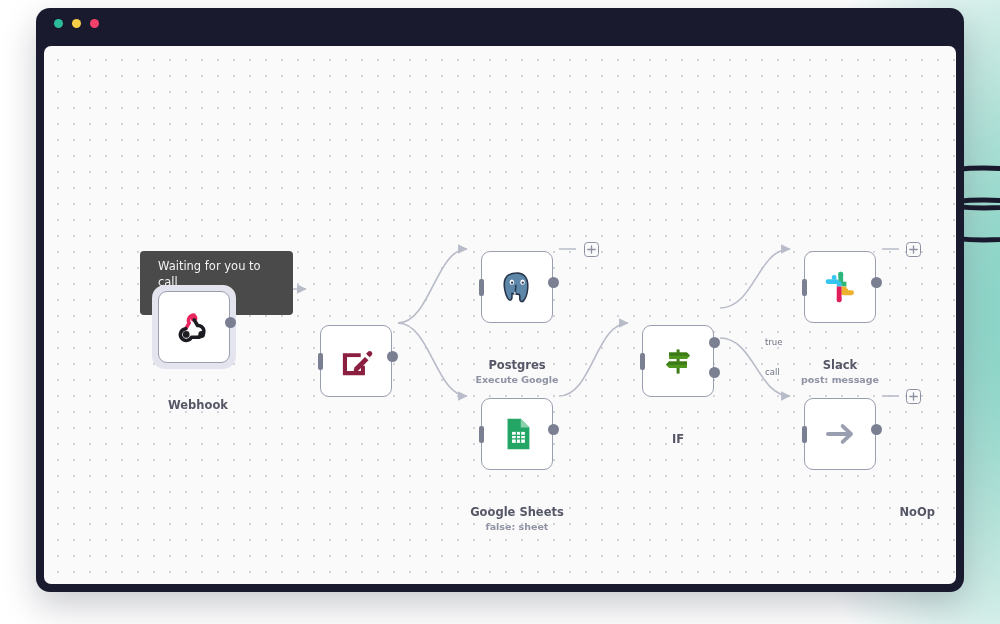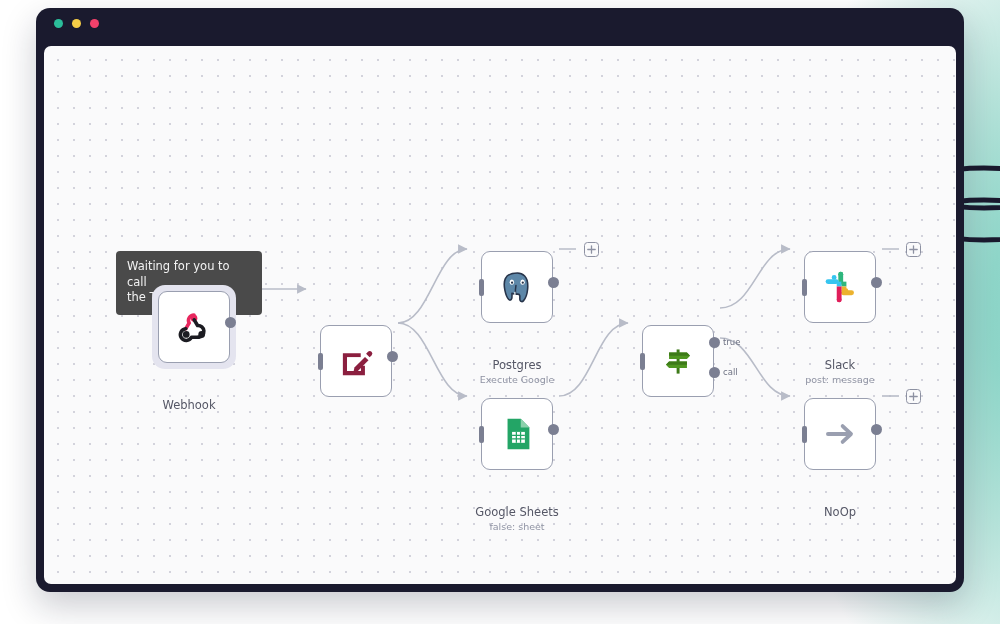--- a/index.html
+++ b/index.html
@@ -110,20 +110,21 @@
   .node-icon {
     width: 42px;
     height: 42px;
     display: block;
   }
   .node-caption {
     position: absolute;
     text-align: center;
     width: 190px;
     pointer-events: none;
+    font-weight: bold;
   }
   .node-title {
     font-size: 11.5px;
     color: #555766;
     line-height: 15px;
     white-space: nowrap;
   }
   .node-sub {
     font-size: 9.5px;
     color: #8f93a3;
@@ -144,20 +145,21 @@
     width: 11px;
     height: 11px;
     border-radius: 50%;
     background: #7b7f92;
   }
   .port-label {
     position: absolute;
     font-size: 8.5px;
     color: #6f7384;
     white-space: nowrap;
+    margin-left: 42px;
   }
 
   
   .plus-btn {
     position: absolute;
     width: 15px;
     height: 15px;
     border: 1.3px solid #8d91a2;
     border-radius: 3.5px;
     background: #fafafb;
@@ -167,24 +169,25 @@
     justify-content: center;
   }
   .plus-btn svg { display: block; }
 
   
   #waiting-tooltip {
     position: absolute;
     background: #4a4a4a;
     color: #f2f2f2;
     border-radius: 4px;
-    padding: 8px 11px 9px 11px;
+    padding: 8px 11px 9px 18px;
     font-size: 11.5px;
     line-height: 15.5px;
     width: 124px;
+    margin-left: 24px;
   }
   #waiting-tooltip .tip-arrow {
     position: absolute;
     left: 64px;
     bottom: -7px;
     width: 0;
     height: 0;
     border-left: 7px solid transparent;
     border-right: 7px solid transparent;
     border-top: 7px solid #4a4a4a;
@@ -246,21 +249,21 @@
       <svg class="node-icon" viewBox="0 0 40 40">
         <path d="M20 8.5a5.2 5.2 0 0 0-4.6 7.7l-3.2 5.4" fill="none" stroke="#e8275e" stroke-width="3.4" stroke-linecap="round"></path>
         <circle cx="20" cy="11.6" r="3.2" fill="#e8275e"></circle>
         <path d="M12.2 21.6 A5.6 5.6 0 1 0 17.6 29.8 L24.5 29.8" fill="none" stroke="#1c1c22" stroke-width="3.4" stroke-linecap="round" stroke-linejoin="round"></path>
         <circle cx="12.6" cy="27.1" r="3.2" fill="#1c1c22"></circle>
         <path d="M24.2 29.8 A5.6 5.6 0 1 0 23.4 18.6 L20.2 13.2" fill="none" stroke="#1c1c22" stroke-width="3.4" stroke-linecap="round" stroke-linejoin="round"></path>
         <circle cx="27.3" cy="27.1" r="3.2" fill="#1c1c22"></circle>
       </svg>
       <span class="port-out" style="left:66px; top:25px;"></span>
     </div>
-    <div class="node-caption" style="left:50px; top:352px;">
+    <div class="node-caption" style="left:59px; top:352px;">
       <div class="node-title">Webhook</div>
     </div>
 
     <div class="node" style="left:276px; top:279px;">
       <svg class="node-icon" viewBox="0 0 40 40">
         <path d="M7.5 12.5 h17 v4 h-13 v13 h13 v-5 h4 v9 h-21 z" fill="#8b1f3f"></path>
         <rect x="11.5" y="16.5" width="13" height="13" fill="#ffffff"></rect>
         <path d="M18.5 26.2 L28.6 16.1 L31.9 19.4 L21.8 29.5 L17.6 30.4 z" fill="#8b1f3f"></path>
         <path d="M29.6 13.1 L31.4 11.3 A2.4 2.4 0 0 1 34.8 14.7 L33 16.5 z" fill="#8b1f3f"></path>
       </svg>
@@ -313,20 +316,23 @@
         <path d="M11.5 12 H28.5 L31.5 15.1 H11.5 z" fill="#3d7a18"></path>
         <path d="M28.5 20.4 H11.5 L8.5 23.5 L11.5 26.6 H28.5 z" fill="#4f9620"></path>
         <path d="M28.5 20.4 H11.5 L8.5 23.5 H28.5 z" fill="#3d7a18"></path>
       </svg>
       <span class="port-in" style="left:-3px; top:27px;"></span>
       <span class="port-out" style="left:66px; top:11px;"></span>
       <span class="port-out" style="left:66px; top:41px;"></span>
       <span class="port-label" style="left:80px; top:11px;">true</span>
       <span class="port-label" style="left:80px; top:41px;">call</span>
     </div>
+    <div class="node-caption" style="left:539px; top:386px;">
+      <div class="node-title">IF</div>
+    </div>
 
     <div class="node" style="left:760px; top:205px;">
       <svg class="node-icon" viewBox="0 0 40 40">
 
         <rect x="18.4" y="5.5" width="4.6" height="12.4" rx="2.3" fill="#2eb67d"></rect>
         <rect x="18.4" y="5.5" width="4.6" height="4.6" rx="2.3" fill="#2eb67d"></rect>
 
         <rect x="10.2" y="8.6" width="4.6" height="12.4" rx="2.3" fill="#36c5f0" transform="rotate(-90 12.5 14.8)"></rect>
         <rect x="12.1" y="8.6" width="4.6" height="4.6" rx="2.3" fill="#36c5f0"></rect>
 
@@ -355,21 +361,21 @@
     </div>
 
     <div class="node" style="left:760px; top:352px;">
       <svg class="node-icon" viewBox="0 0 40 40">
         <path d="M8.5 20 H29.5" stroke="#9a9fb0" stroke-width="3.6" stroke-linecap="round"></path>
         <path d="M22.5 12.5 L30.5 20 L22.5 27.5" fill="none" stroke="#9a9fb0" stroke-width="3.6" stroke-linecap="round" stroke-linejoin="round"></path>
       </svg>
       <span class="port-in" style="left:-3px; top:27px;"></span>
       <span class="port-out" style="left:66px; top:25px;"></span>
     </div>
-    <div class="node-caption" style="left:701px; top:459px;">
+    <div class="node-caption" style="left:701px; top:459px;text-align:right;">
       <div class="node-title">NoOp</div>
     </div>
     <div class="plus-btn" style="left:862px; top:343px;">
       <svg width="9" height="9" viewBox="0 0 9 9">
         <path d="M4.5 0.8 V8.2 M0.8 4.5 H8.2" stroke="#8d91a2" stroke-width="1.3" stroke-linecap="round"></path>
       </svg>
     </div>
 
   </div>
 </div>

